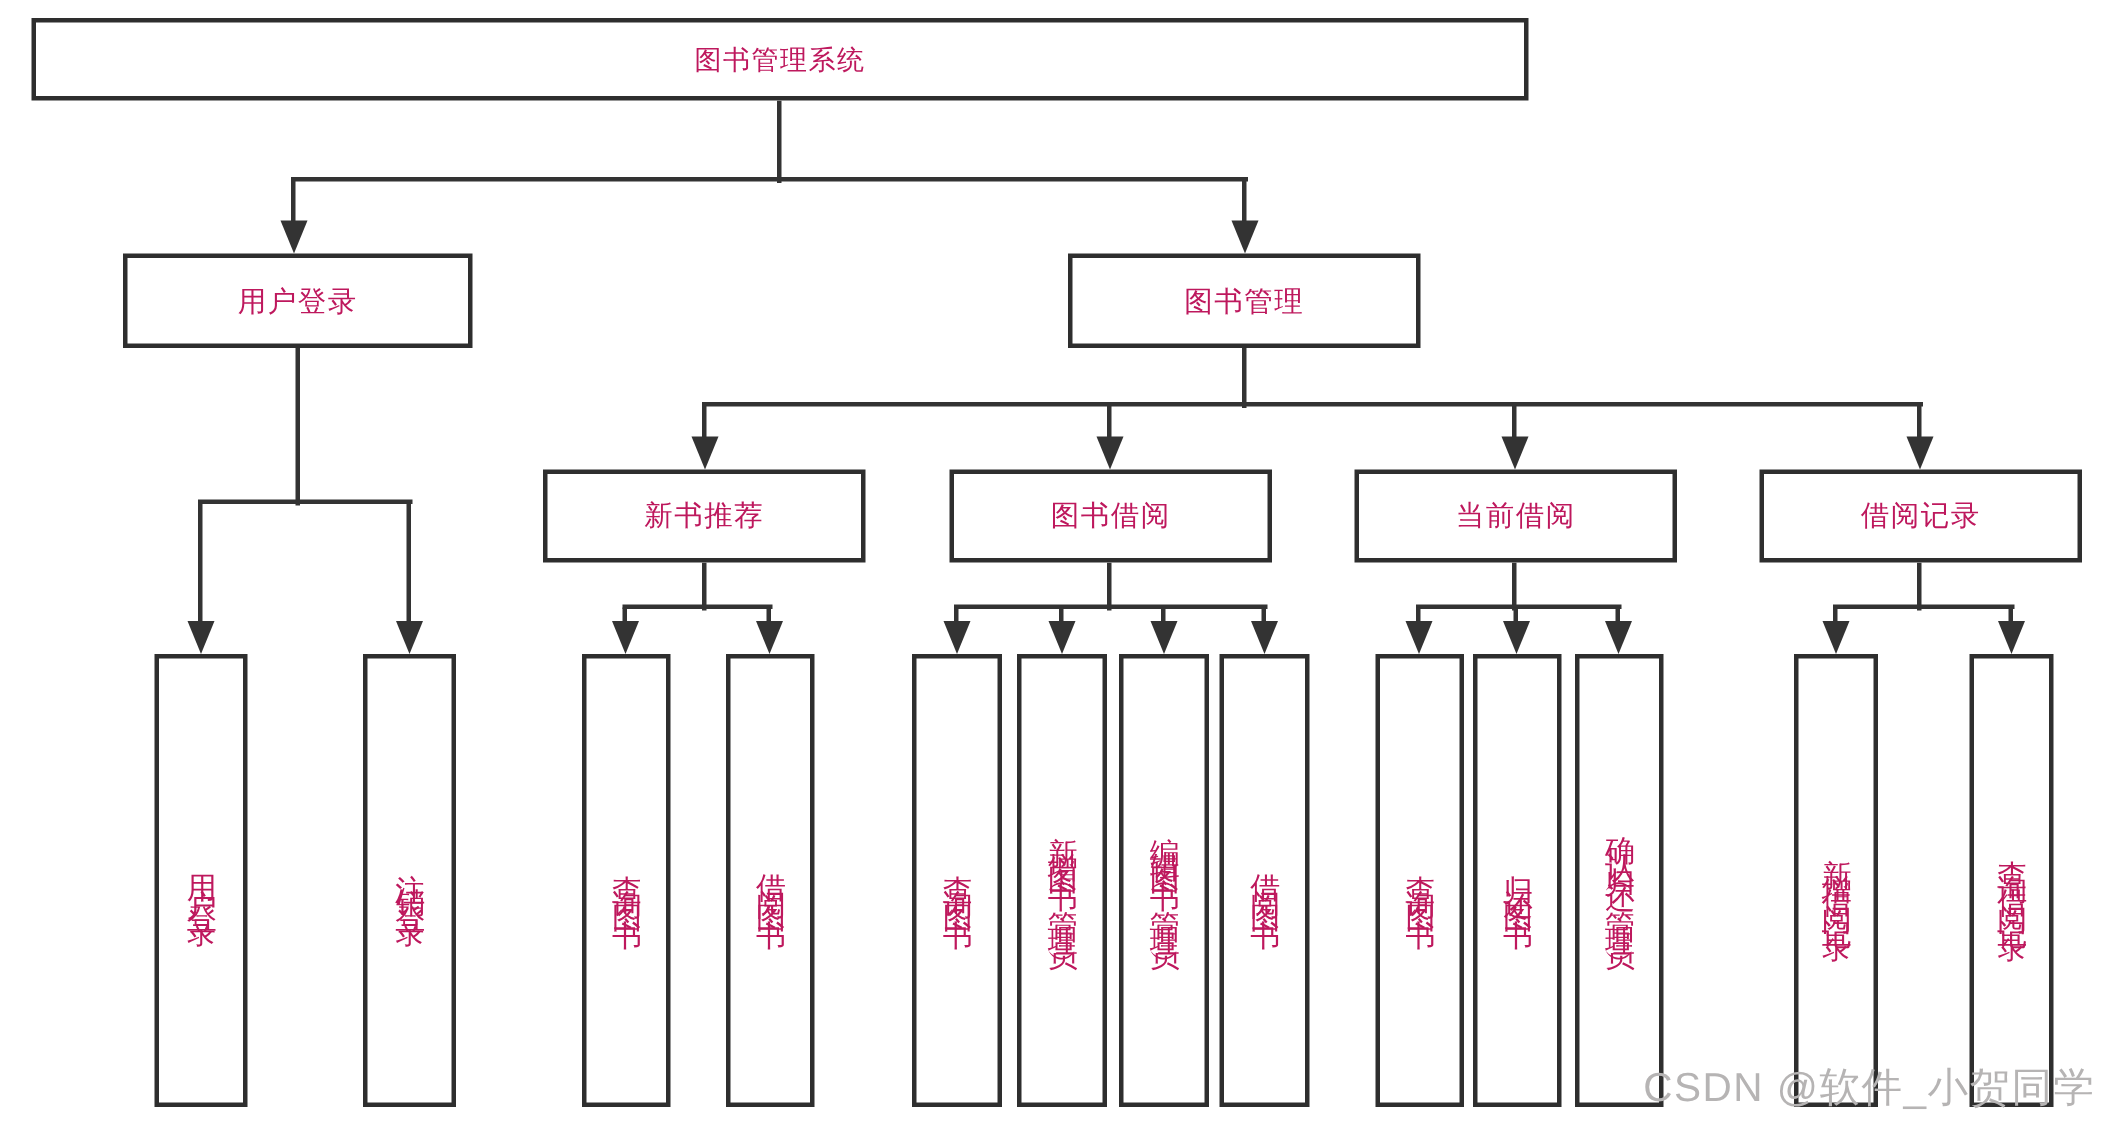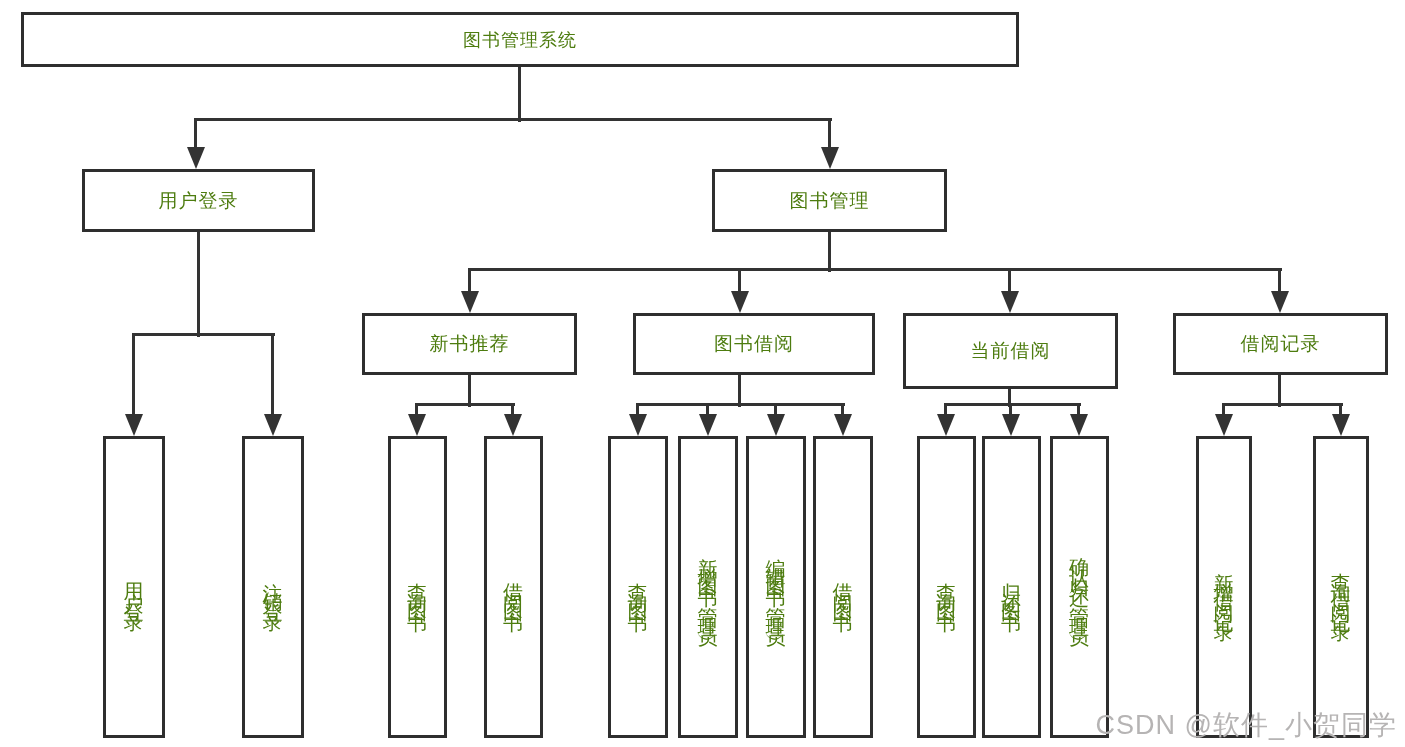--- a/index.html
+++ b/index.html
@@ -3,21 +3,21 @@
 <meta charset="utf-8">
 <style>
   html,body { margin:0; padding:0; background:#ffffff; }
   #canvas {
     position:relative; width:1405px; height:747px; background:#ffffff;
     font-family:"Liberation Sans","DejaVu Sans",sans-serif; overflow:hidden;
   }
   .box {
     position:absolute; box-sizing:border-box; background:#ffffff;
     border:3px solid #2e2e2e; display:flex; align-items:center; justify-content:center;
-    color:#4d7c0f; z-index:2;
+    color:#be185d; z-index:2;
   }
   .h-label { font-size:19px; letter-spacing:1px; white-space:nowrap; }
   .root-label { font-size:18px; letter-spacing:1px; }
   .leaf .v-label {
     writing-mode:vertical-rl; text-orientation:mixed;
     font-size:20px; letter-spacing:10px; line-height:1; white-space:nowrap;
   }
   .conn { position:absolute; background:#333333; z-index:1; }
   .tri {
     position:absolute; width:0; height:0; z-index:1;
@@ -41,24 +41,24 @@
   <div class="box" style="left:82px;top:169px;width:233px;height:63px;">
     <span class="h-label">用户登录</span>
   </div>
   <div class="box" style="left:362px;top:313px;width:215px;height:62px;">
     <span class="h-label">新书推荐</span>
   </div>
 
   <div class="box" style="left:712px;top:169px;width:235px;height:63px;">
     <span class="h-label">图书管理</span>
   </div>
-  <div class="box" style="left:633px;top:313px;width:242px;height:62px;">
+  <div class="box" style="left:633px;top:313px;width:215px;height:62px;">
     <span class="h-label">图书借阅</span>
   </div>
-  <div class="box" style="left:903px;top:313px;width:215px;height:76px;">
+  <div class="box" style="left:903px;top:313px;width:215px;height:62px;">
     <span class="h-label">当前借阅</span>
   </div>
   <div class="box" style="left:1173px;top:313px;width:215px;height:62px;justify-content:center;">
     <span class="h-label">借阅记录</span>
   </div>
 
   <div class="box leaf" style="left:103px;top:436px;width:62px;height:302px;">
     <span class="v-label">用户登录</span>
   </div>
   <div class="box leaf" style="left:242px;top:436px;width:62px;height:302px;">

